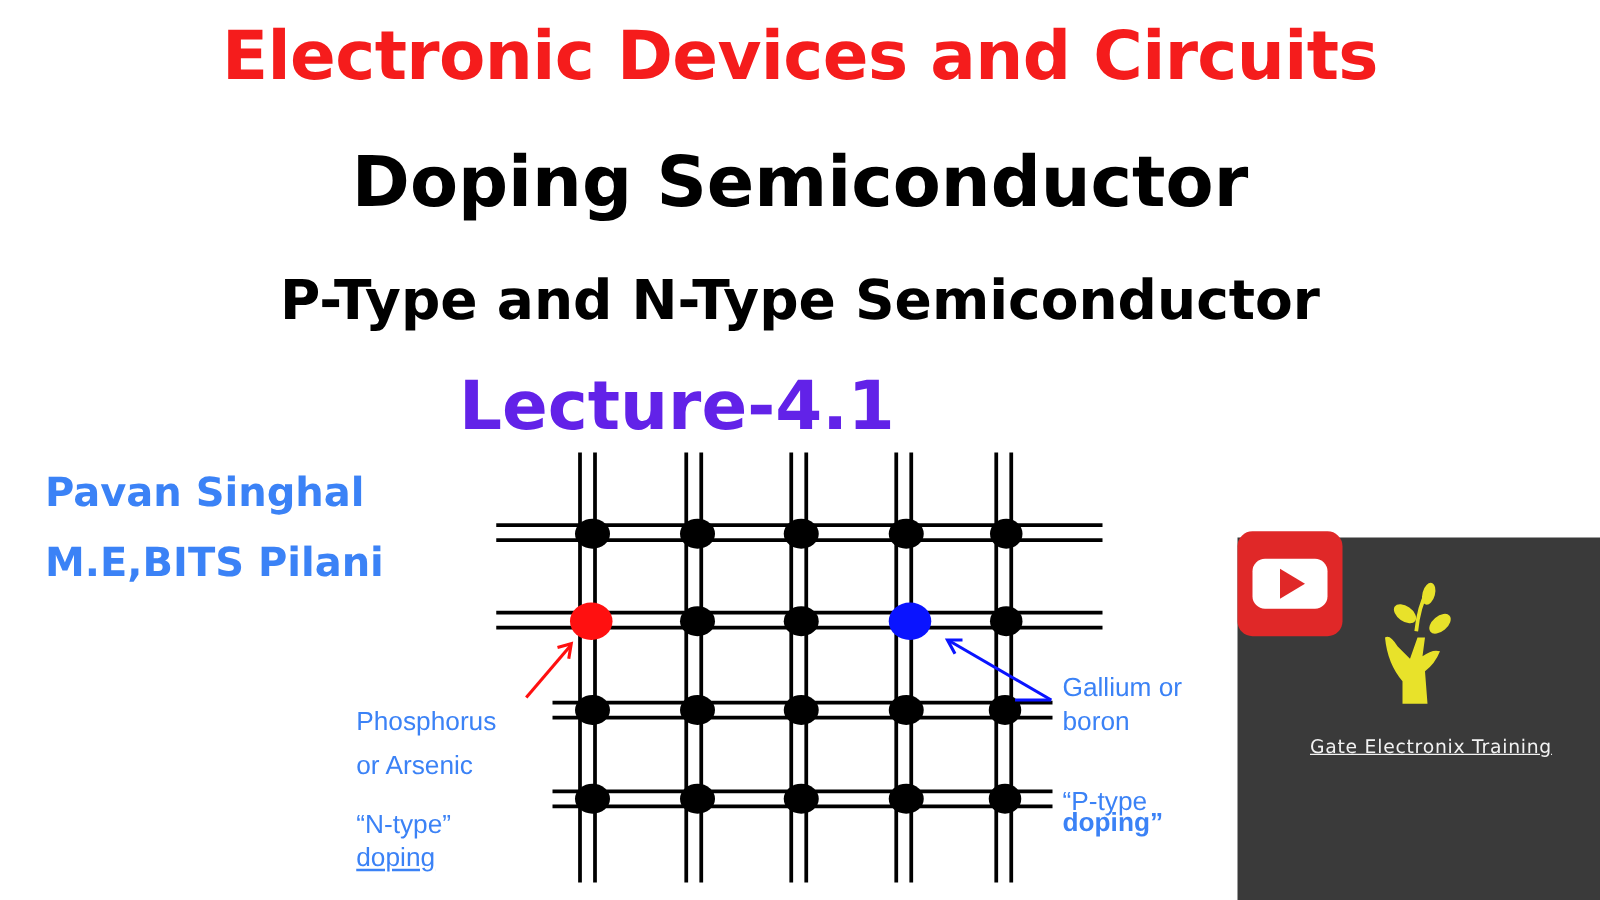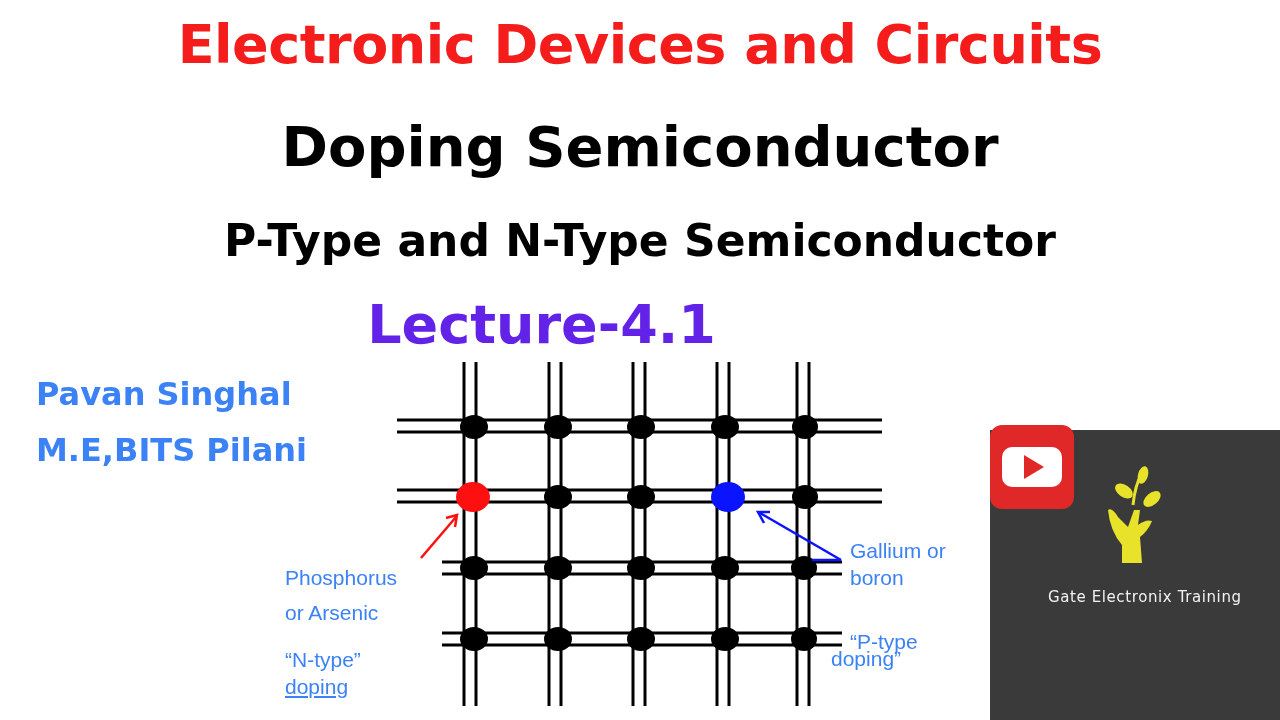--- a/index.html
+++ b/index.html
@@ -12,21 +12,21 @@
   .lecture{left:0;width:1083px;text-align:center;top:290px;font-size:54px;font-weight:bold;color:#6222e8;line-height:70px;font-family:"DejaVu Sans",sans-serif;}
   .author{left:36px;font-size:32px;font-weight:bold;color:#3b82f6;line-height:40px;font-family:"DejaVu Sans",sans-serif;}
   .a1{top:374px;}
   .a2{top:430px;}
   .diagram{left:0;top:0;}
   .lbl{font-family:"Liberation Sans",sans-serif;font-size:21px;color:#3b82f6;line-height:27px;}
   .brand{left:990px;top:430px;width:290px;height:290px;background:#3a3a3a;}
   .yt{left:990px;top:425px;width:84px;height:84px;background:#e02828;border-radius:12px;}
   .yt-inner{position:absolute;left:12px;top:22px;width:60px;height:40px;background:#fff;border-radius:10px;}
   .yt-play{position:absolute;left:22px;top:8px;width:0;height:0;border-top:12px solid transparent;border-bottom:12px solid transparent;border-left:20px solid #e02828;}
-  .brand-name{left:1048px;top:588px;font-size:15px;color:#f2f2f2;letter-spacing:0.6px;font-family:"DejaVu Sans",sans-serif;}
+  .brand-name{left:1048px;top:588px;font-size:15px;color:#f2f2f2;letter-spacing:0.6px;font-family:"DejaVu Sans",sans-serif;text-decoration:underline;}
 </style>
 </head>
 <body>
 
 <div class="abs title">Electronic Devices and Circuits</div>
 <div class="abs sub sub1">Doping Semiconductor</div>
 <div class="abs sub sub2">P-Type and N-Type Semiconductor</div>
 <div class="abs lecture">Lecture-4.1</div>
 
 <div class="abs author a1">Pavan Singhal</div>
@@ -91,21 +91,21 @@
 </svg>
 
 <div class="abs lbl" style="left:285px;top:564px;">Phosphorus</div>
 <div class="abs lbl" style="left:285px;top:599px;">or Arsenic</div>
 <div class="abs lbl" style="left:285px;top:646px;">“N-type”</div>
 <div class="abs lbl" style="left:285px;top:673px;text-decoration:underline;">doping</div>
 
 <div class="abs lbl" style="left:850px;top:537px;">Gallium or</div>
 <div class="abs lbl" style="left:850px;top:564px;">boron</div>
 <div class="abs lbl" style="left:850px;top:628px;">“P-type</div>
-<div class="abs lbl" style="left:831px;top:645px;">doping”</div>
+<div class="abs lbl" style="left:850px;top:645px;font-weight:bold;">doping”</div>
 
 <div class="abs brand"></div>
 <div class="abs yt">
   <div class="yt-inner">
       <div class="yt-play"></div>
     </div>
 </div>
 <svg class="abs" style="left:1100px;top:465px;" width="70" height="100" viewBox="0 0 70 100">
   <g fill="#e8e22a">
     <path d="M33 40 Q35 20 42 8" stroke="#e8e22a" stroke-width="3" fill="none"></path>

